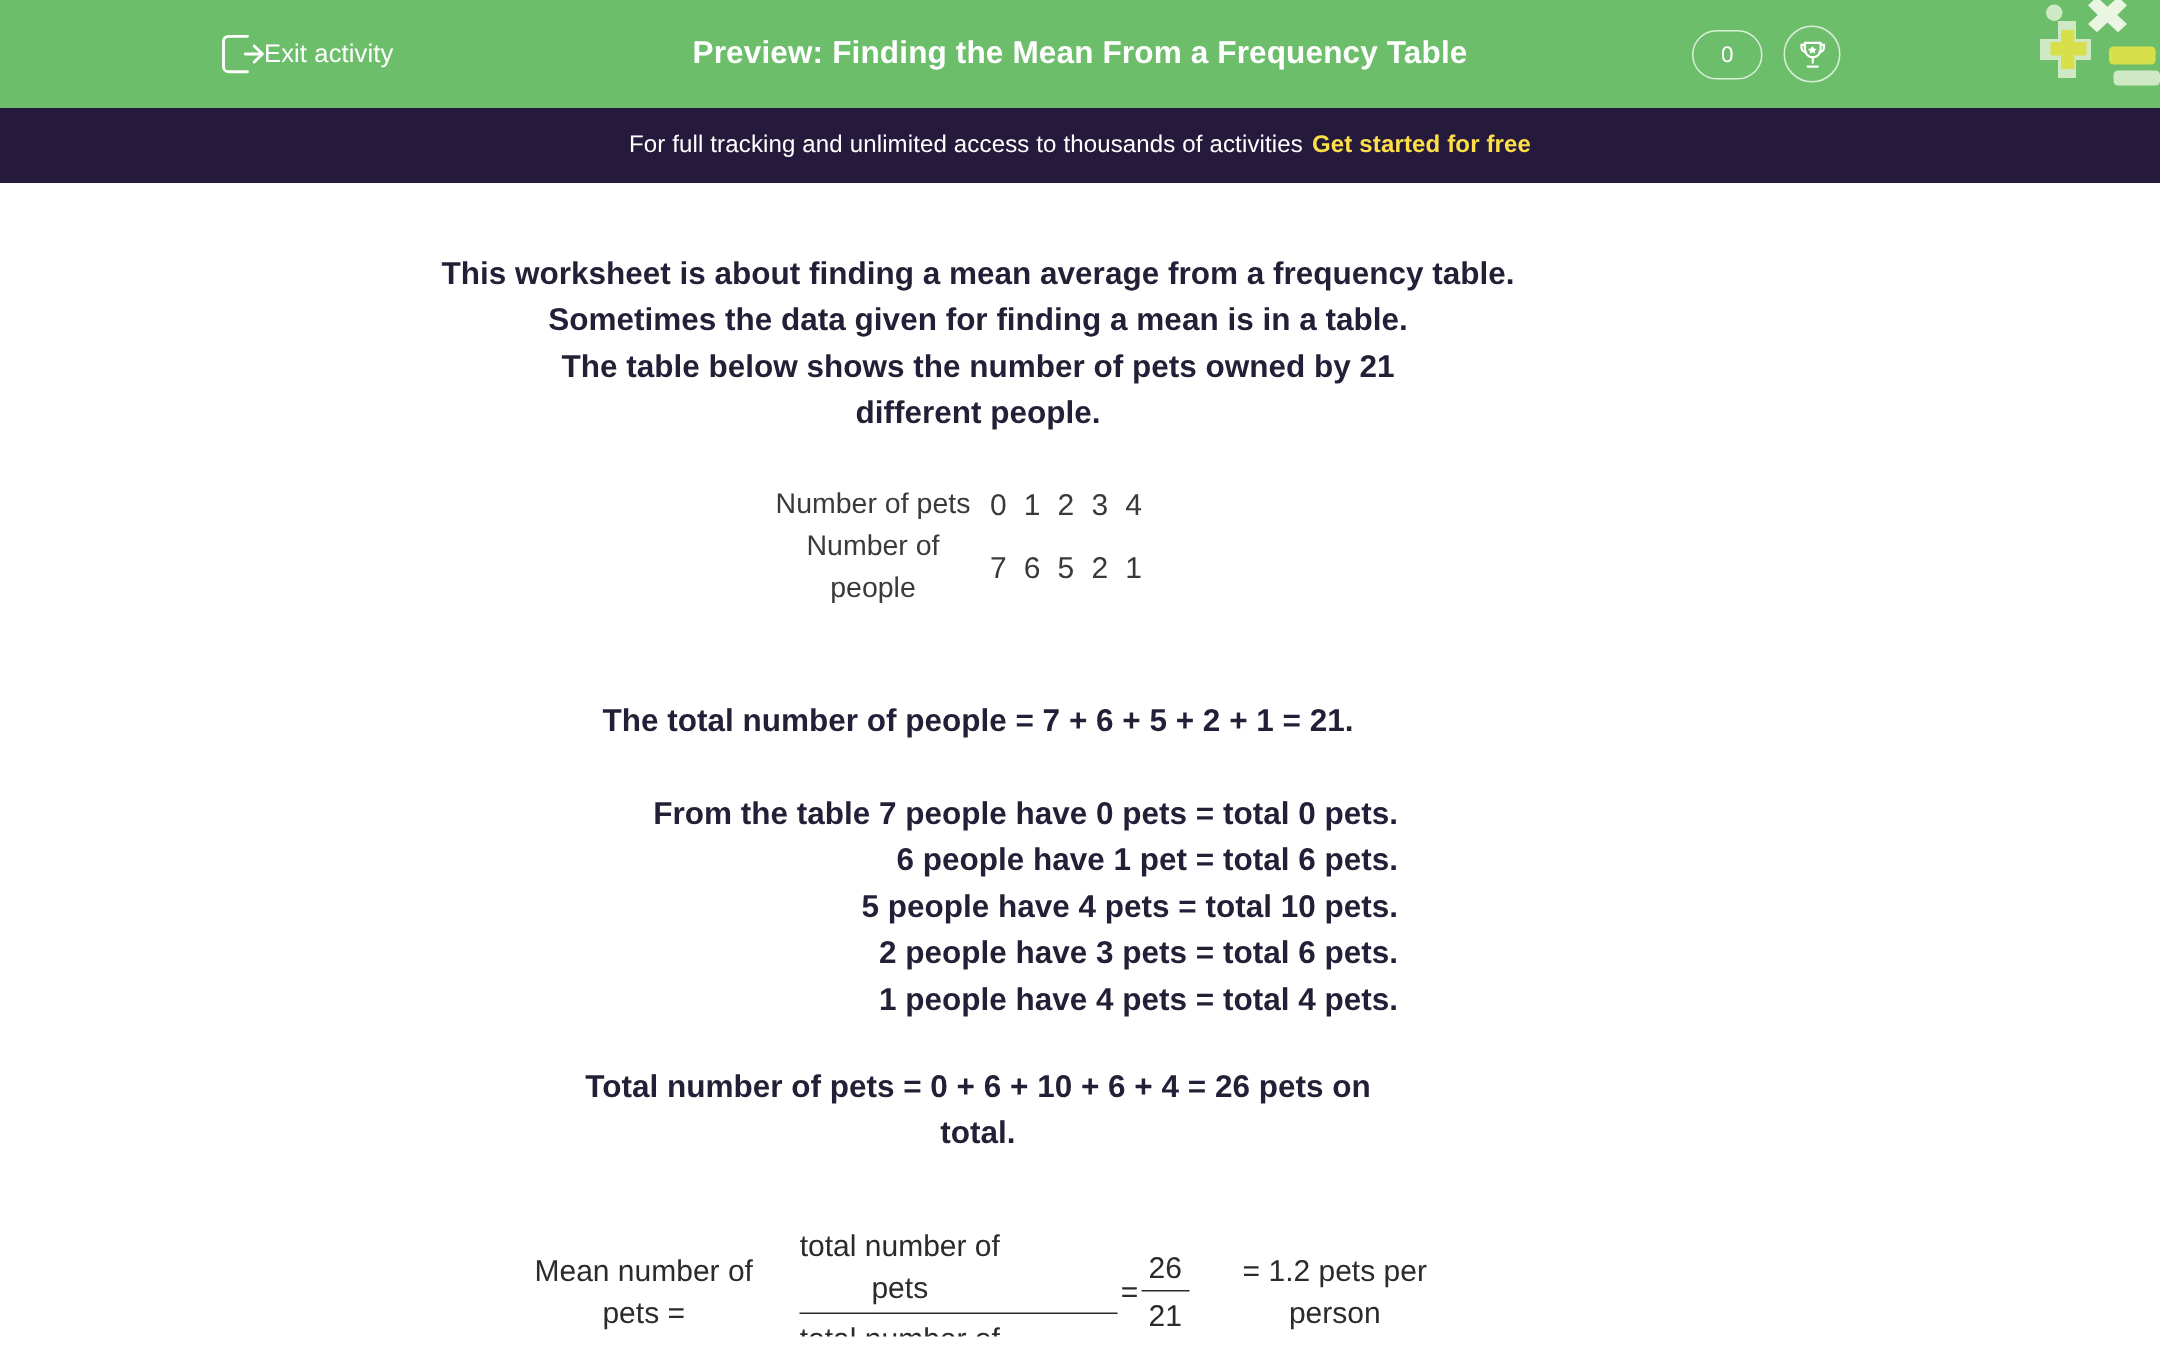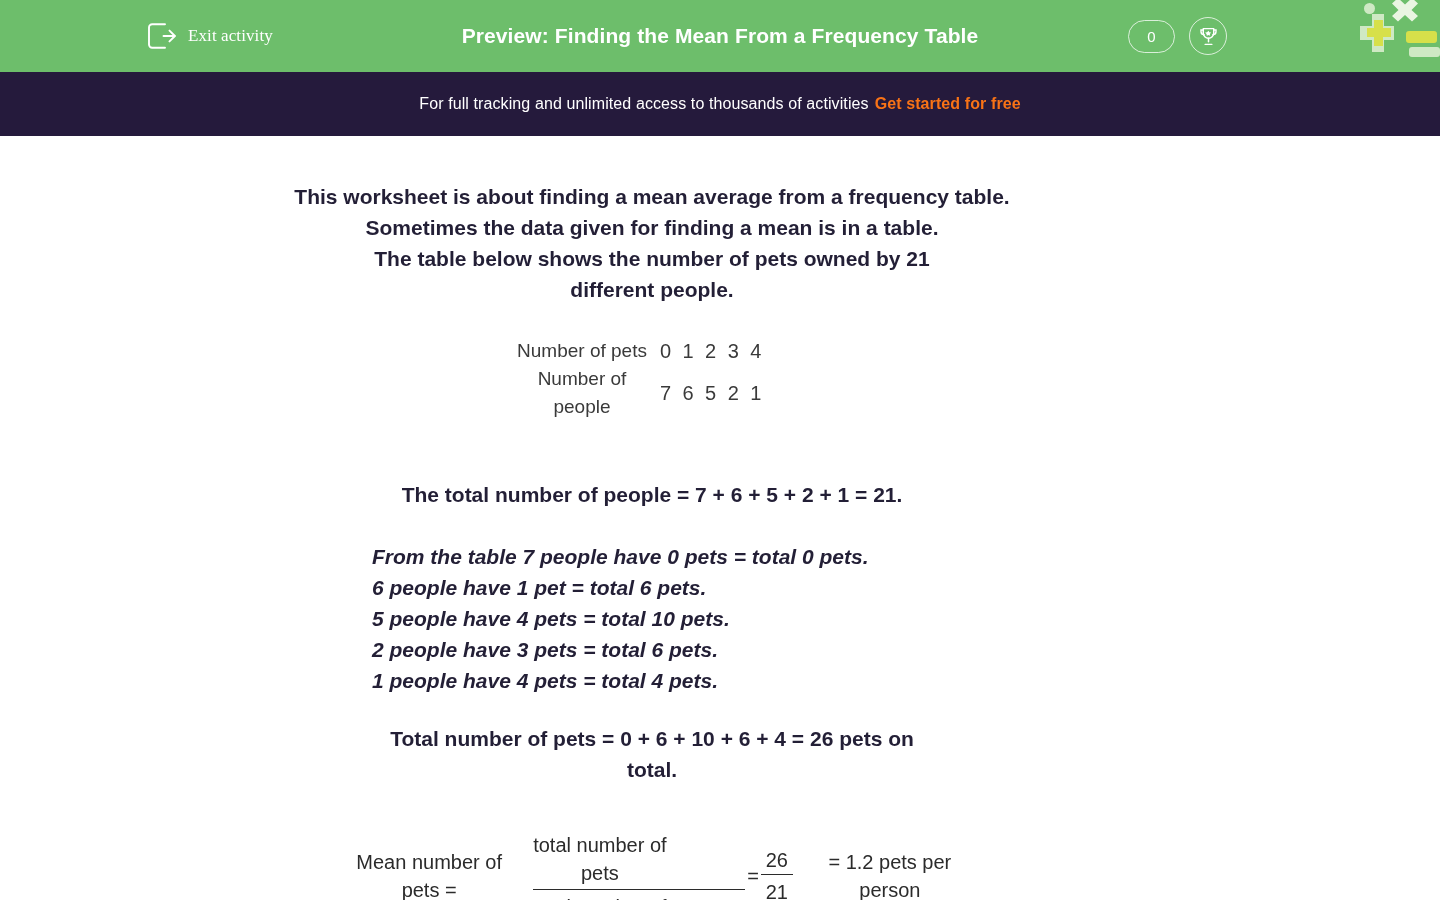--- a/index.html
+++ b/index.html
@@ -15,23 +15,22 @@
   
   .topbar {
     position: relative;
     width: 1440px; height: 72px;
     background: #6dbe6b;
     display: flex; align-items: center;
     overflow: hidden;
   }
   .exit-activity {
     position: absolute; left: 146px; top: 0; height: 72px;
-    display: flex; align-items: center; gap: 12px;
+    display: flex; align-items: center; 
     cursor: pointer;
-    font-family: Liberation Serif, serif;
   }
   .exit-icon { width: 30px; height: 28px; display: block; }
   .exit-label {
     color: #ffffff; font-size: 17px; font-weight: 400;
     letter-spacing: .1px; white-space: nowrap;
   }
   .topbar-title {
     position: absolute; left: 0; right: 0; top: 0; height: 72px;
     display: flex; align-items: center; justify-content: center;
     color: #ffffff; font-size: 21px; font-weight: 700;
@@ -64,27 +63,27 @@
   .cf-x   { left: 42px; top: -2px; width: 30px; height: 28px; }
   .cf-plus-lite { left: 12px; top: 26px; width: 34px; height: 14px; background: #cfe9c4; }
   .cf-plus-lite2{ left: 24px; top: 14px; width: 12px; height: 38px; background: #cfe9c4; }
   .cf-plus-y  { left: 26px; top: 20px; width: 9px; height: 26px; background: #d7e04a; }
   .cf-plus-y2 { left: 19px; top: 28px; width: 24px; height: 9px; background: #d7e04a; }
   .cf-bar-y  { left: 58px; top: 31px; width: 31px; height: 12px; border-radius: 3px; background: #d7e04a; }
   .cf-bar-l  { left: 61px; top: 47px; width: 31px; height: 10px; border-radius: 3px; background: #cfe9c4; }
 
   
   .promo {
-    width: 1440px; height: 64px;
+    width: 1440px; height: 50px;
     background: #251a3c;
     display: flex; align-items: center; justify-content: center;
     color: #ffffff; font-size: 16px; font-weight: 400;
     letter-spacing: .1px;
   }
-  .promo-cta { font-weight: 700; margin-left: 6px; cursor: pointer; color: #f97316; text-decoration: none; }
+  .promo-cta { font-weight: 700; margin-left: 6px; cursor: pointer; color: #fde047; text-decoration: none; }
 
   
   .sheet {
     width: 1304px; height: 769px;
     position: relative;
     background: #ffffff;
     color: #231f36;
     overflow: hidden;
   }
   .content {
@@ -117,21 +116,21 @@
     font-size: 20px; font-weight: 400;
     color: #3a3a3a;
     padding-left: 14px;
     white-space: nowrap;
   }
   .freq-values span { display: inline-block; min-width: 17px; text-align: center; }
 
   
   .block { font-size: 21px; font-weight: 700; line-height: 31px; color: #231f36; }
   .total-people { margin-top: 58px; }
-  .derivation { margin-top: 31px; width: 560px; margin-left: auto; margin-right: auto; text-align: left; font-style: italic; }
+  .derivation { margin-top: 31px; width: 560px; margin-left: auto; margin-right: auto; text-align: right; }
   .derivation div { white-space: nowrap; }
   .total-pets { margin-top: 27px; }
 
   
   .mean-row {
     margin-top: 46px;
     display: flex; align-items: center; justify-content: center;
     gap: 0;
     font-size: 20px; font-weight: 400; color: #2b2b2b;
   }

